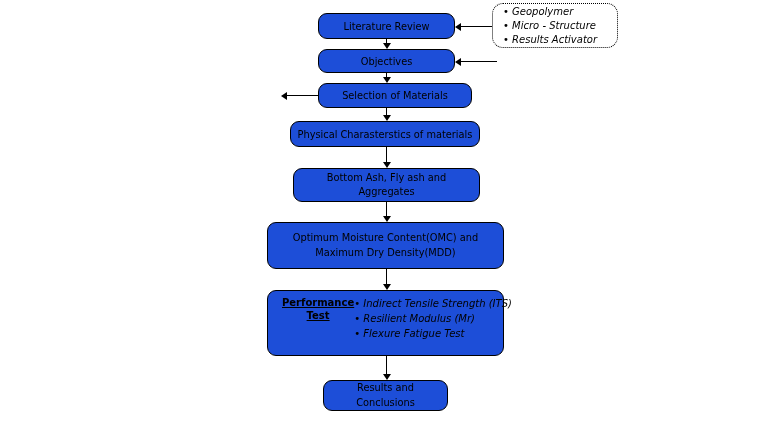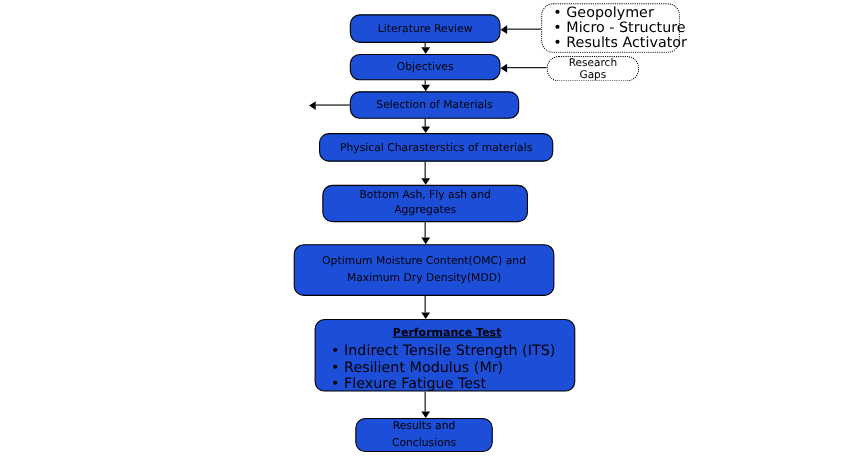--- a/index.html
+++ b/index.html
@@ -46,30 +46,30 @@
     padding: 2px 6px;
   }
   ul.bullets {
     list-style: none;
     margin: 0;
     padding: 0;
     text-align: left;
   }
   ul.bullets li {
     line-height: 14px;
-    font-size: 13px;
+    font-size: 10px;
     white-space: nowrap;
+    font-style: italic;
   }
   ul.bullets li::before { content: "\2022\00a0"; }
   .perf {
-    flex-direction: column;
+    flex-direction: row;
     align-items: stretch;
     justify-content: flex-start;
     padding: 5px 10px 4px 14px;
-    margin-left: 19px;
   }
   .perf-title {
     font-weight: bold;
     text-decoration: underline;
     text-align: center;
     font-size: 10px;
     margin-bottom: 3px;
   }
   .perf ul.bullets li { line-height: 15px; }
   
@@ -112,21 +112,21 @@
   </div>
 
   <div class="node" style="left:318px; top:49px; width:137px; height:24px;">
     <span>Objectives</span>
   </div>
 
   <div class="node" style="left:318px; top:83px; width:154px; height:25px;">
     <span>Selection of Materials</span>
   </div>
 
-  <div class="node" style="left:290px; top:121px; width:213px; height:26px;">
+  <div class="node" style="left:290px; top:121px; width:190px; height:26px;">
     <span>Physical Charasterstics of materials</span>
   </div>
 
   <div class="node" style="left:293px; top:168px; width:187px; height:34px;">
     <span class="stack">
       <span>Bottom Ash, Fly ash and</span>
       <span>Aggregates</span>
     </span>
   </div>
 
@@ -154,23 +154,20 @@
   </div>
 
   <div class="dotted" style="left:492px; top:3px; width:126px; height:45px; justify-content:flex-start; padding-left:10px;">
     <ul class="bullets">
       <li>Geopolymer</li>
       <li>Micro - Structure</li>
       <li>Results Activator</li>
     </ul>
   </div>
 
-  <div class="dotted" style="left:497px; top:51px; width:84px; height:23px;">
-    <span>Research Gaps</span>
-  </div>
 
 
   <div class="varrow" style="left:382px; top:39px; height:10px;">
     <div class="vline"></div>
     <div class="vhead"></div>
   </div>
 
   <div class="varrow" style="left:382px; top:73px; height:10px;">
     <div class="vline"></div>
     <div class="vhead"></div>

